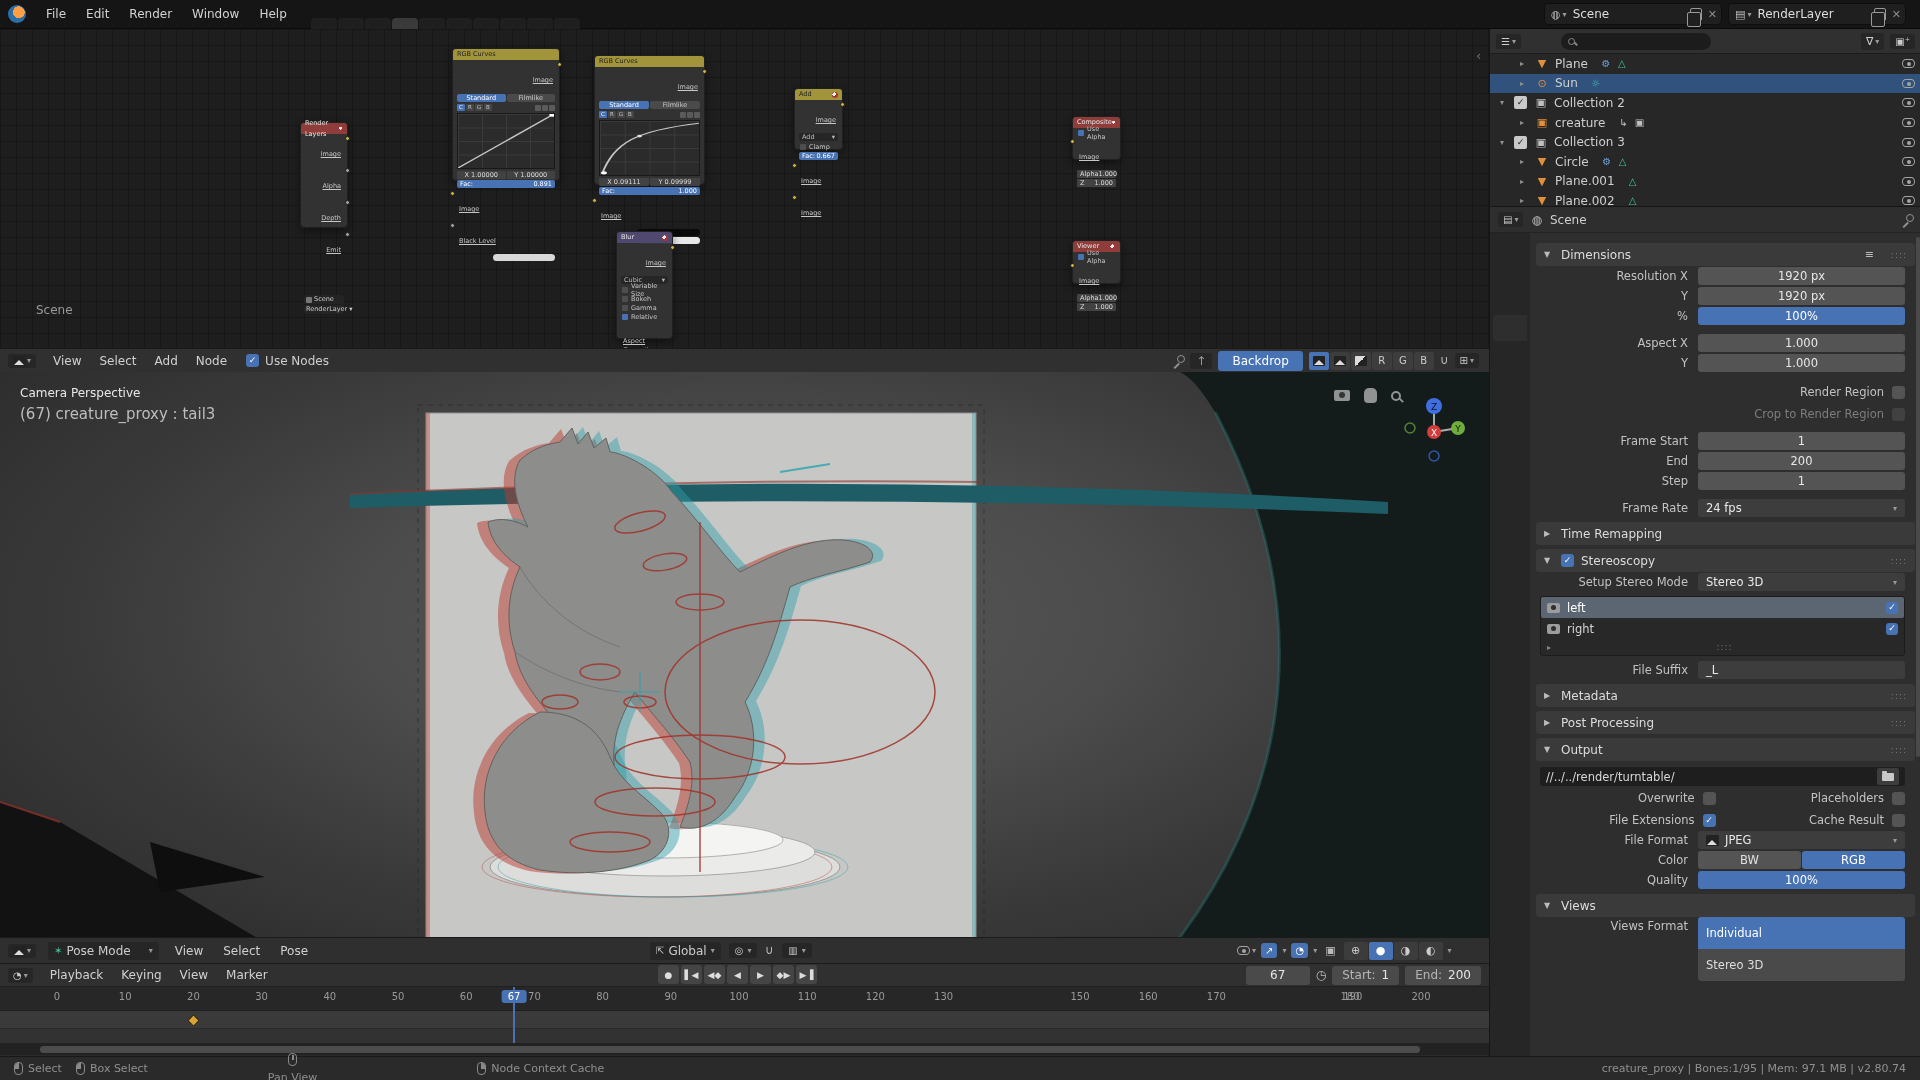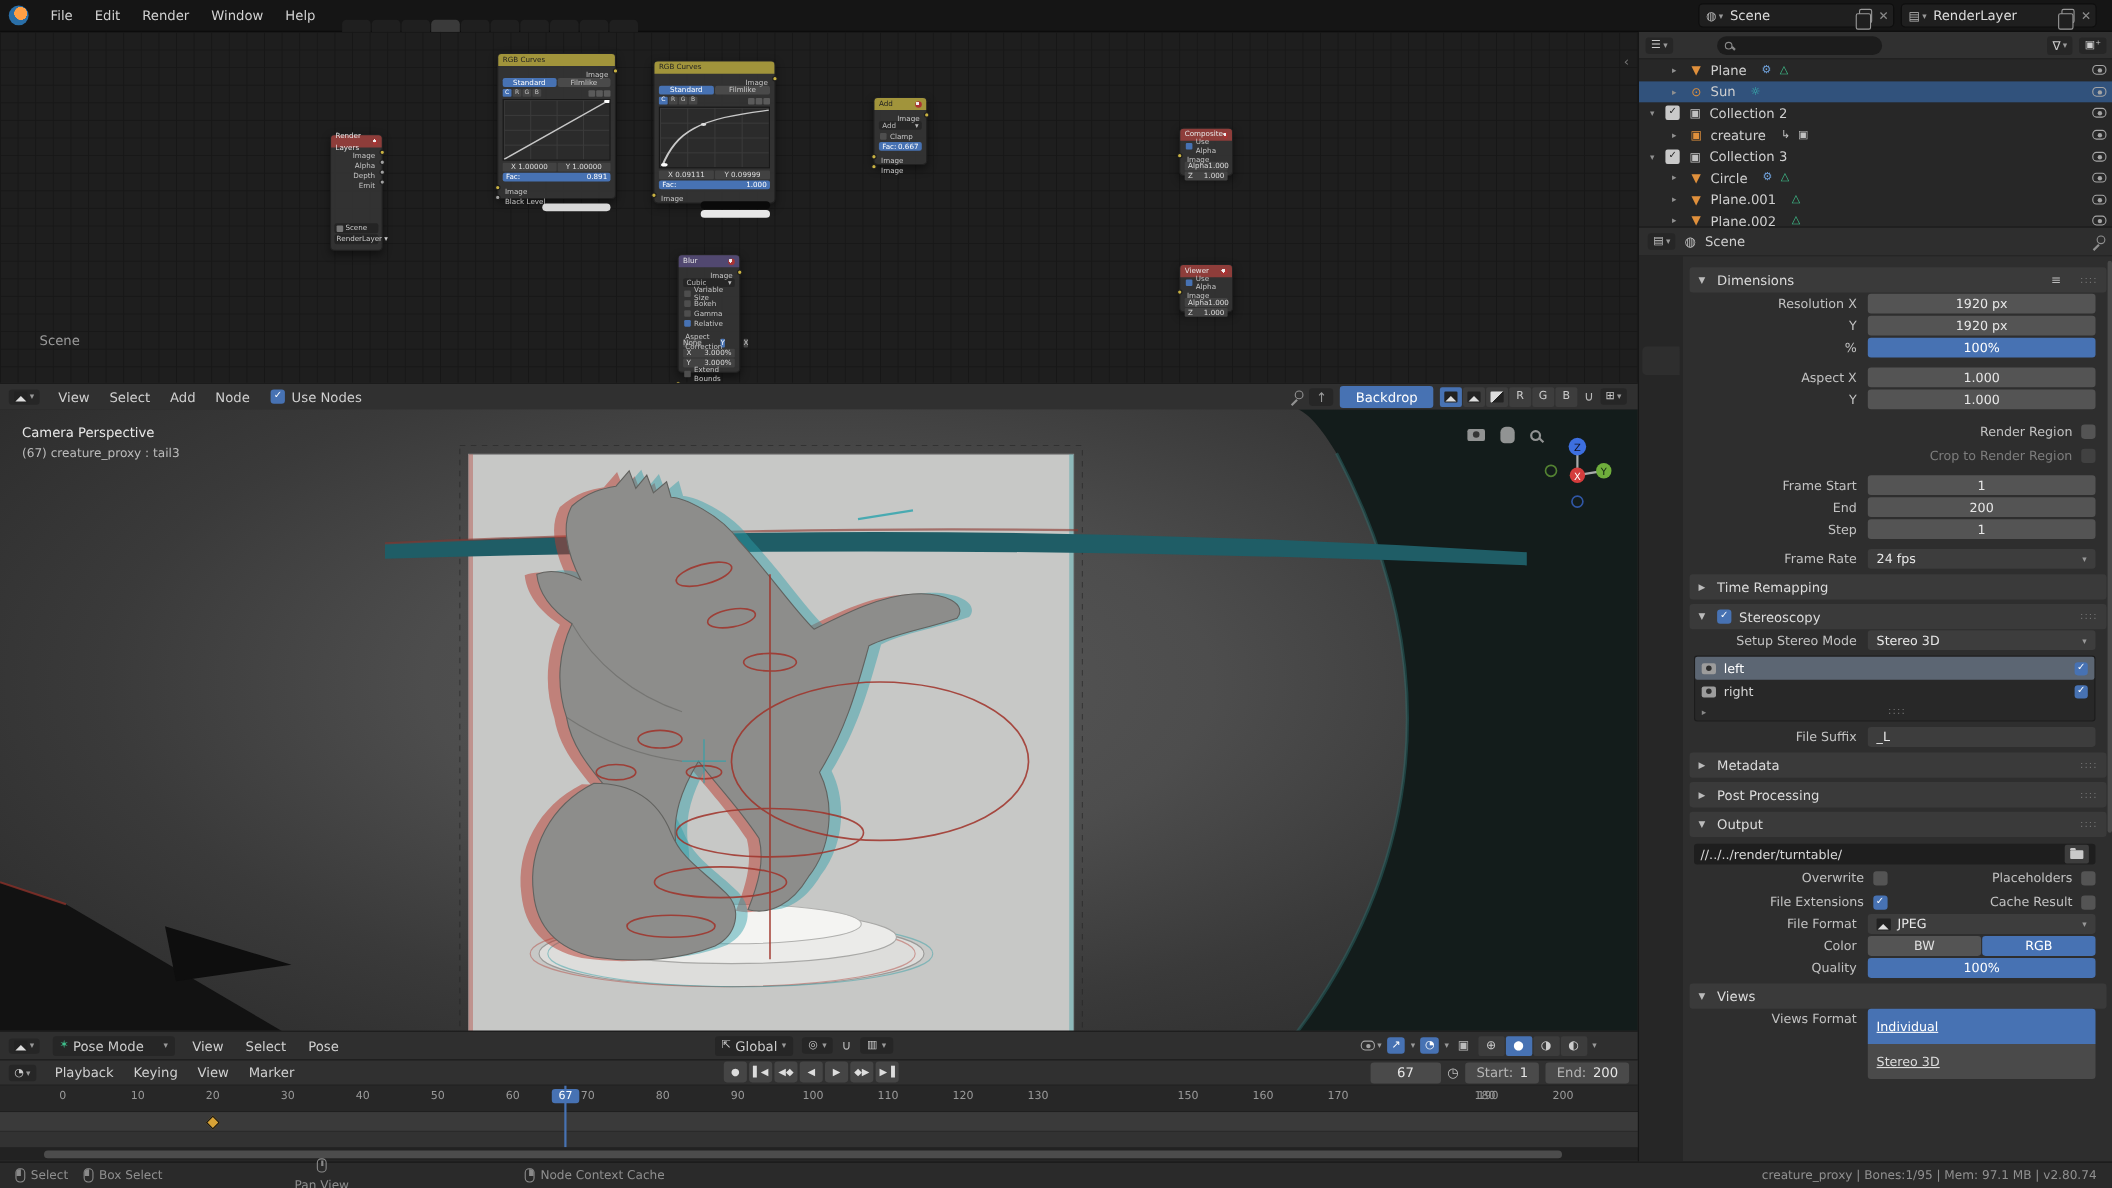--- a/index.html
+++ b/index.html
@@ -56,21 +56,21 @@
   .halfico{width:12px;height:10px;background:linear-gradient(135deg,#ddd 50%,#222 50%);border-radius:1px;}
   .magnet{color:#bbb;font-size:12px;transform:rotate(180deg);display:inline-block;}
 
   
   .node{position:absolute;background:rgba(51,51,51,.97);border:1px solid #202020;border-radius:4px;font-size:6.5px;color:#c6c6c6;box-shadow:0 3px 8px rgba(0,0,0,.45);}
   .nhead{height:11px;line-height:11px;padding:0 4px;border-radius:3px 3px 0 0;color:#e6e6e6;display:flex;justify-content:space-between;align-items:center;}
   .nhead .ndot{width:6px;height:6px;border-radius:50%;background:radial-gradient(circle at 35% 35%,#eee 0 30%,#a33 31% 100%);}
   .hd-red{background:#8e3d3a;}
   .hd-yel{background:#a1943b;color:#222;}
   .hd-pur{background:#514870;}
-  .nrow{padding:4px 6px;height:9px;line-height:9px;position:relative;}
+  .nrow{padding:16px 6px;height:9px;line-height:9px;position:relative;text-decoration:underline;}
   .nrow.r{text-align:right;}
   .sk{position:absolute;width:5px;height:5px;border-radius:50%;background:#c9b242;border:1px solid #1c1c1c;top:2px;}
   .sk.l{left:-3px;} .sk.r{right:-3px;}
   .sk.gray{background:#a1a1a1;}
   .ntabs{display:flex;gap:1px;margin:2px 4px;}
   .ntab{flex:1;text-align:center;height:8px;line-height:8px;background:#4a4a4a;border-radius:2px;color:#ccc;}
   .ntab.active{background:#4772b3;color:#fff;}
   .ncrgb{display:flex;gap:1px;margin:1px 4px;align-items:center;}
   .ncrgb .cbt{width:8px;height:7px;line-height:7px;text-align:center;background:#454545;border-radius:1px;font-size:5.5px;}
   .ncrgb .cbt.active{background:#4772b3;color:#fff;}
@@ -93,21 +93,21 @@
   .nval{margin:1px 4px;height:8px;line-height:8px;background:#424242;border-radius:1px;display:flex;justify-content:space-between;padding:0 3px;color:#ddd;}
   .nfield{margin:1px 3px;height:9px;line-height:9px;background:#242424;border-radius:2px;display:flex;align-items:center;padding:0 2px;gap:2px;color:#ccc;}
   .nfield .fic{width:6px;height:6px;background:#777;border-radius:1px;flex:none;}
 
   
   #vp{position:absolute;left:0;top:343px;width:1489px;height:591px;overflow:hidden;
       background:radial-gradient(ellipse at 50% 42%,#575757 0%,#4d4d4d 34%,#3a3a3a 62%,#272727 100%);}
   #vp svg.vpsvg{position:absolute;inset:0;}
   .vp-overlay{position:absolute;left:20px;top:12px;line-height:1.55;}
   .vp-overlay .l1{color:#e8e8e8;font-size:12px;}
-  .vp-overlay .l2{color:#bdbdbd;font-size:11px;}
+  .vp-overlay .l2{color:#bdbdbd;font-size:15px;}
   .vp-tools{position:absolute;right:88px;top:16px;display:flex;gap:14px;align-items:center;opacity:.85;}
   .cami{width:16px;height:11px;background:#a8a8a8;border-radius:2px;position:relative;}
   .cami:before{content:'';position:absolute;left:5px;top:2px;width:6px;height:6px;border-radius:50%;background:#3a3a3a;}
   .handico{width:13px;height:15px;background:#a8a8a8;border-radius:5px 5px 4px 4px;}
   .magico{width:10px;height:10px;border:2px solid #a8a8a8;border-radius:50%;position:relative;}
   .magico:after{content:'';position:absolute;width:6px;height:2px;background:#a8a8a8;right:-5px;bottom:-2px;transform:rotate(45deg);}
   #navgizmo{position:absolute;right:18px;top:20px;}
   #vp-footer{position:absolute;left:0;bottom:0;width:1489px;height:26px;background:#2f2f2f;border-top:1px solid #1b1b1b;display:flex;align-items:center;font-size:12px;}
   .pillgrp{display:flex;align-items:center;gap:4px;background:#262626;border-radius:3px;padding:2px 6px;color:#ccc;}
   .pillgrp.blue{background:#4772b3;color:#fff;}
@@ -203,21 +203,21 @@
   .camico{width:13px;height:10px;background:#9c9c9c;border-radius:2px;position:relative;flex:none;}
   .camico:before{content:'';position:absolute;left:4px;top:2px;width:5px;height:5px;border-radius:50%;background:#2e2e2e;}
   .pathfield{margin:6px 10px 2px 4px;height:19px;background:#1e1e1e;border-radius:3px;display:flex;align-items:center;padding:0 6px;color:#d8d8d8;font-size:11.5px;}
   .folderbtn{margin-left:auto;width:22px;height:17px;background:#3d3d3d;border-radius:2px;display:flex;align-items:center;justify-content:center;}
   .folder{width:12px;height:8px;background:#c9c9c9;border-radius:1px;position:relative;}
   .folder:before{content:'';position:absolute;top:-2px;left:0;width:5px;height:2px;background:#c9c9c9;border-radius:1px 1px 0 0;}
   .btn2{flex:1;display:flex;margin-right:10px;gap:1px;height:18px;}
   .btn2 div{flex:1;display:flex;align-items:center;justify-content:center;border-radius:3px;background:#545454;color:#e0e0e0;}
   .btn2 div.active{background:#4772b3;color:#fff;}
   .stack2{flex:1;margin-right:10px;}
-  .stack2 div{height:18px;display:flex;align-items:center;padding:16px 8px;background:#4a4a4a;color:#ddd;border-radius:0 0 3px 3px;text-decoration:underline;}
+  .stack2 div{height:18px;display:flex;align-items:center;padding:16px 8px;background:#4a4a4a;color:#ddd;border-radius:0 0 3px 3px;}
   .stack2 div.active{background:#4772b3;color:#fff;border-radius:3px 3px 0 0;}
   .imgfmt{width:13px;height:11px;background:#222;border-radius:1px;position:relative;flex:none;overflow:hidden;}
   .imgfmt:after{content:'';position:absolute;left:1px;bottom:1px;border-left:5px solid transparent;border-right:5px solid transparent;border-bottom:5px solid #ddd;}
   #props-scroll{position:absolute;right:1px;top:30px;width:4px;height:520px;background:#4a4a4a;border-radius:2px;}
 </style>
 </head>
 <body>
 
 <div id="root">
 

